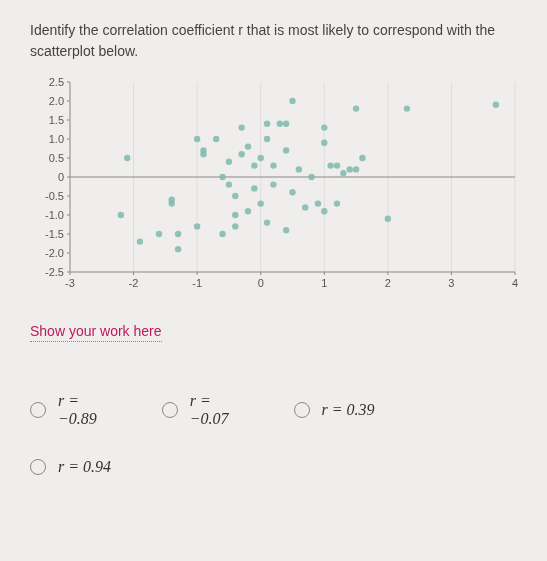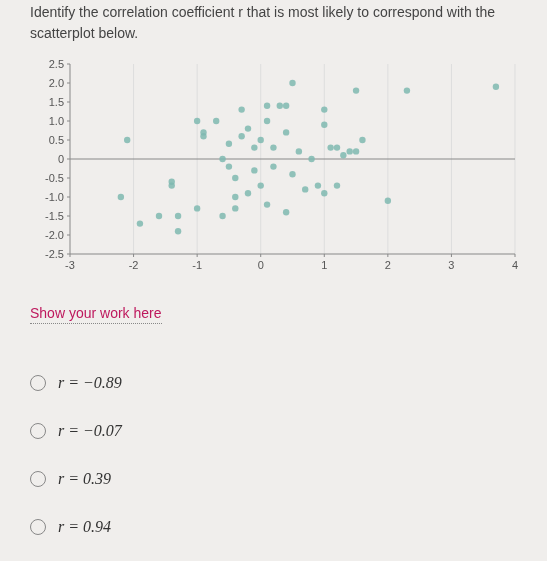--- a/index.html
+++ b/index.html
@@ -5,21 +5,21 @@
   body {
     margin: 0;
     padding: 0;
     font-family: Arial, sans-serif;
     background: #f0eeec;
     width: 547px;
     height: 561px;
     overflow: hidden;
   }
   .container {
-    padding: 2px 30px;
+    padding: 20px 30px;
     color: #444;
   }
   .question {
     font-size: 14px;
     line-height: 1.5;
     margin-bottom: 15px;
   }
   .chart-wrap {
     position: relative;
     width: 490px;
@@ -39,21 +39,21 @@
   .show-work {
     font-size: 14px;
     border-bottom: 1px dotted #888;
     display: inline-block;
     padding-bottom: 2px;
     margin-bottom: 50px;
     color: #be185d;
   }
   .options {
     display: grid;
-    grid-template-columns: 1fr;
+    grid-template-columns: 1fr 1fr 1fr 1fr;
     row-gap: 30px;
     column-gap: 40px;
   }
   .option {
     display: flex;
     align-items: center;
     gap: 12px;
     cursor: pointer;
     font-family: "Times New Roman", serif;
     font-size: 16px;

